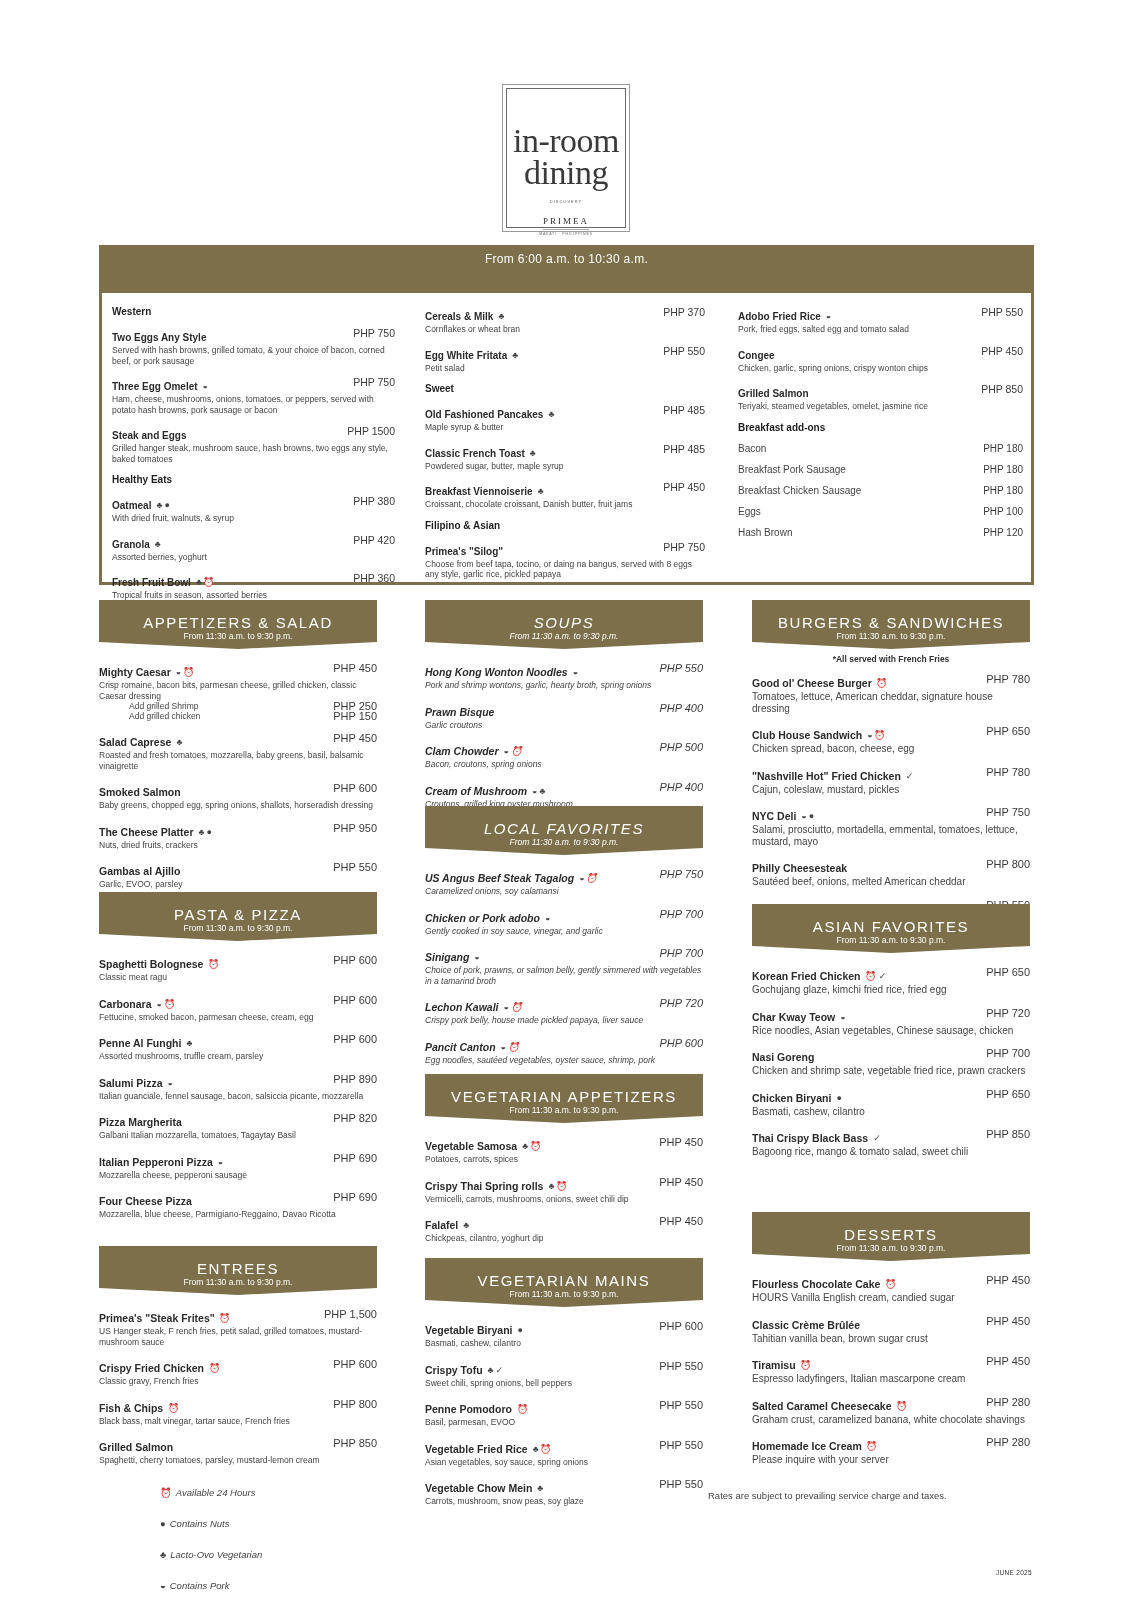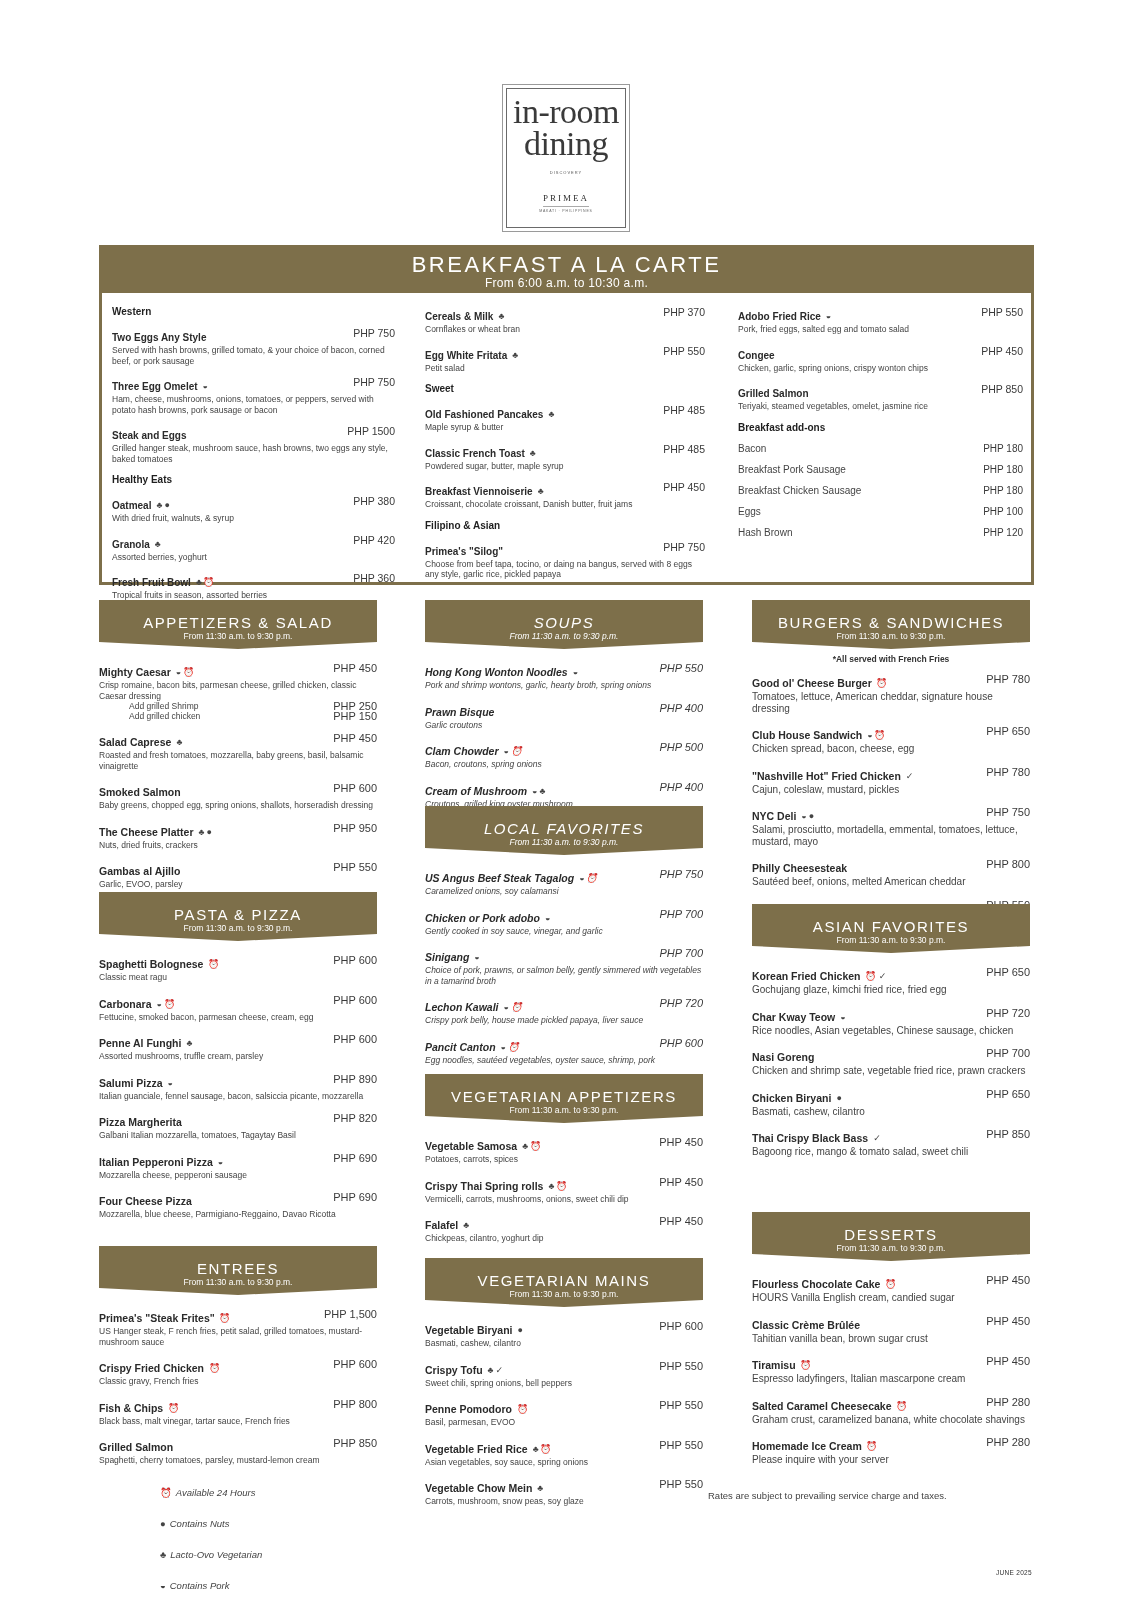--- a/index.html
+++ b/index.html
@@ -1,24 +1,24 @@
 <!DOCTYPE html>
 <html><head>
 <meta charset="utf-8">
 <style>
   * { box-sizing: border-box; margin: 0; padding: 0; }
   html, body { width: 1131px; height: 1600px; background: #ffffff; }
   body { font-family: "Liberation Sans", "DejaVu Sans", sans-serif; color: #2b2b2b; position: relative; overflow: hidden; }
 
   
   .logo { position: absolute; left: 502px; top: 84px; width: 128px; height: 148px; border: 1px solid #9a9a9a; padding: 3px; }
-  .logo-inner { width: 100%; height: 100%; border: 1px solid #6a6a6a; text-align: center; padding-top: 7px; }
+  .logo-inner { width: 100%; height: 100%; border: 1px solid #6a6a6a; text-align: center; padding-top: 36px; }
   .logo-title { font-family: "Liberation Serif", "DejaVu Serif", serif; font-size: 34px; line-height: 32px; color: #3a3a3a; letter-spacing: -0.5px; }
   .logo-disc { font-size: 4px; letter-spacing: 1px; color: #555; margin-top: 10px; }
-  .logo-brand { font-family: "Liberation Serif", "DejaVu Serif", serif; font-size: 9px; letter-spacing: 2px; color: #333; margin-top: 18px; }
+  .logo-brand { font-family: "Liberation Serif", "DejaVu Serif", serif; font-size: 9px; letter-spacing: 2px; color: #333; margin-top: 12px; }
   .logo-line { width: 46px; height: 1px; background: #aaa; margin: 3px auto 2px; }
   .logo-loc { font-size: 3.5px; letter-spacing: 0.8px; color: #666; }
 
   
   .bf { position: absolute; left: 99px; top: 245px; width: 935px; height: 340px; border: 3px solid #7d6f4a; }
   .bf-head { background: #7d6f4a; height: 45px; color: #fff; text-align: center; padding-top: 5px; }
   .bf-title { font-size: 22px; letter-spacing: 2.5px; font-weight: normal; line-height: 24px; }
   .bf-hours { font-size: 12px; line-height: 13px; letter-spacing: 0.3px; }
   .bf-col { position: absolute; top: 58px; }
   .bf-col1 { left: 10px; width: 283px; }
@@ -66,21 +66,20 @@
     <div class="logo-title">dining</div>
     <div class="logo-disc">DISCOVERY</div>
     <div class="logo-brand">PRIMEA</div>
     <div class="logo-line"></div>
     <div class="logo-loc">MAKATI · PHILIPPINES</div>
   </div>
 </div>
 
 <div class="bf">
   <div class="bf-head">
-    <div class="bf-title">BREAKFAST A LA CARTE</div>
     <div class="bf-hours">From 6:00 a.m. to 10:30 a.m.</div>
   </div>
   <div class="bf-col bf-col1" id="bfc1">
       <div class="sub">Western</div>
       <div class="item"><span class="nm">Two Eggs Any Style</span><span class="pr">PHP 750</span><div class="ds">Served with hash browns, grilled tomato, &amp; your choice of bacon, corned beef, or pork sausage</div></div>
       <div class="item"><span class="nm">Three Egg Omelet</span><span class="ic">◒</span><span class="pr">PHP 750</span><div class="ds">Ham, cheese, mushrooms, onions, tomatoes, or peppers, served with potato hash browns, pork sausage  or bacon</div></div>
       <div class="item"><span class="nm">Steak and Eggs</span><span class="pr">PHP 1500</span><div class="ds">Grilled hanger steak, mushroom sauce, hash browns, two eggs any style, baked tomatoes</div></div>
       <div class="sub">Healthy Eats</div>
       <div class="item"><span class="nm">Oatmeal</span><span class="ic">♣●</span><span class="pr">PHP 380</span><div class="ds">With dried fruit, walnuts, &amp; syrup</div></div>
       <div class="item"><span class="nm">Granola</span><span class="ic">♣</span><span class="pr">PHP 420</span><div class="ds">Assorted berries, yoghurt</div></div>

